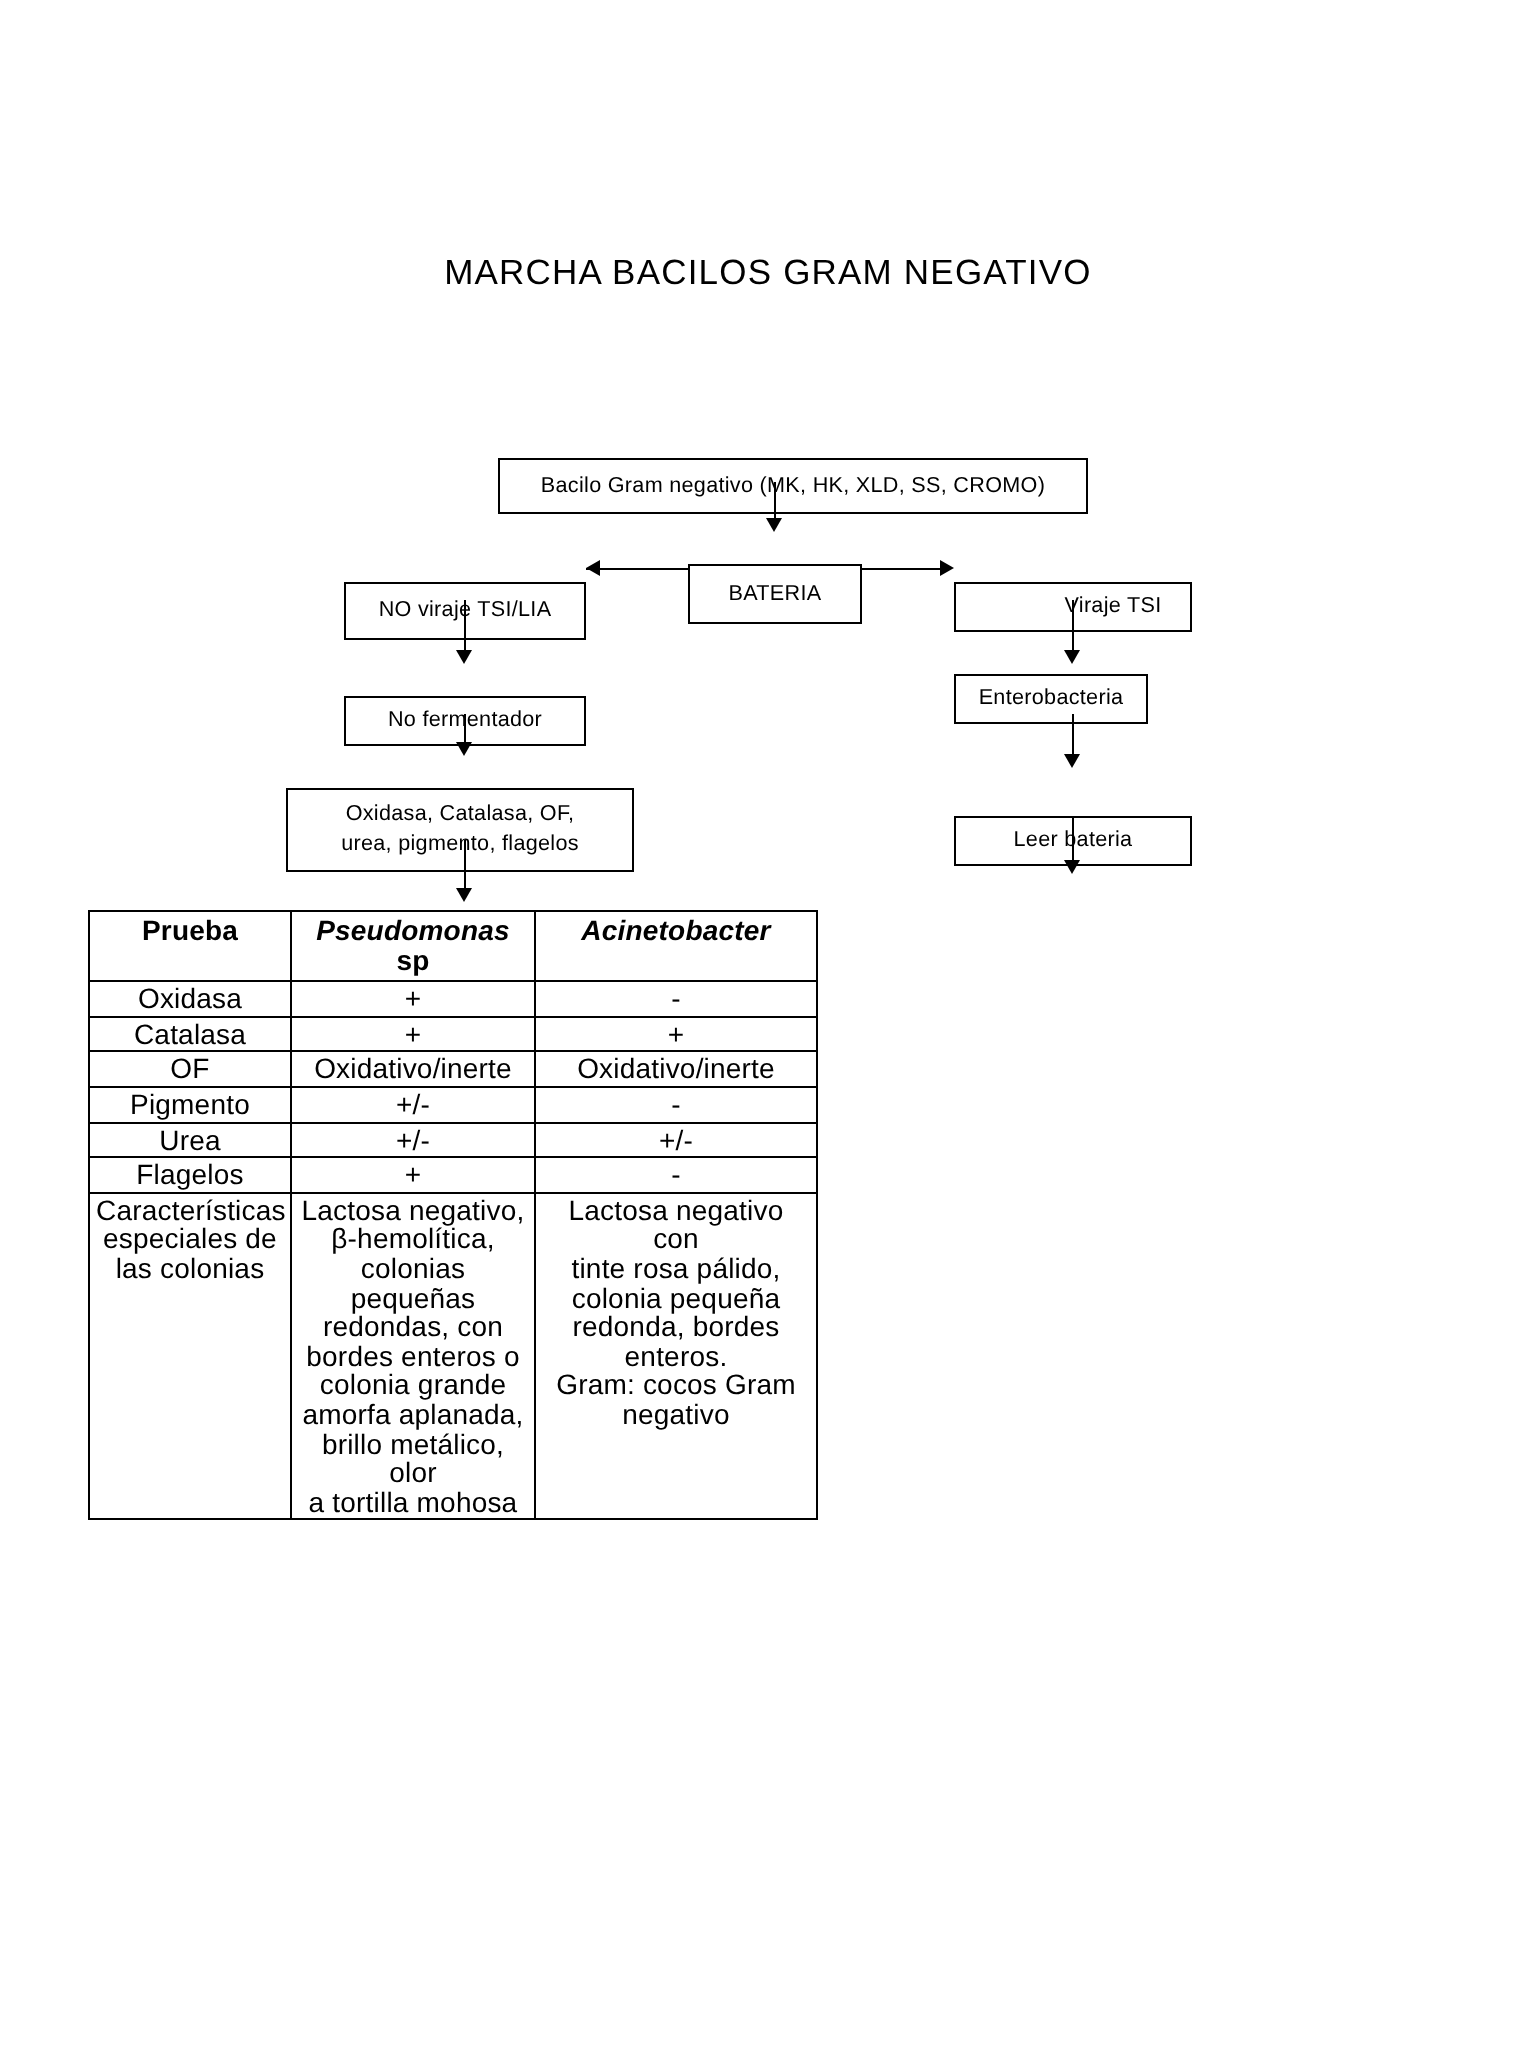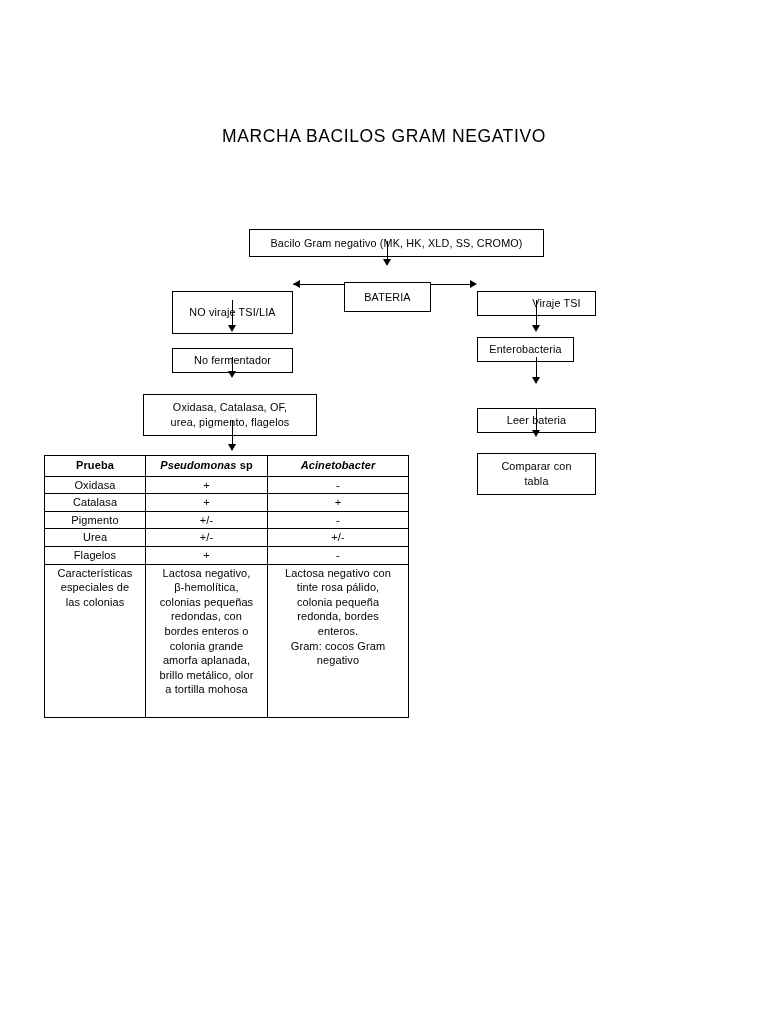--- a/index.html
+++ b/index.html
@@ -48,21 +48,21 @@
     font-size: 10.8px;
     line-height: 15px;
     letter-spacing: 0.15px;
     white-space: pre-line;
     padding: 1px 4px;
     margin-top: 16px;
   }
 
   #node-root       { left: 249px; top: 213px; width: 295px; height: 28px; }
   #node-bateria    { left: 344px; top: 266px; width: 87px;  height: 30px; }
-  #node-noviraje   { left: 172px; top: 275px; width: 121px; height: 43px; }
+  #node-noviraje   { left: 172px; top: 275px; width: 121px; height: 29px; }
   #node-viraje     { left: 477px; top: 275px; width: 119px; height: 25px; padding-left: 44px; }
   #node-nofermenta { left: 172px; top: 332px; width: 121px; height: 25px; }
   #node-entero     { left: 477px; top: 321px; width: 97px; height: 25px; }
   #node-pruebas    { left: 143px; top: 378px; width: 174px; height: 42px; }
   #node-leer       { left: 477px; top: 392px; width: 119px; height: 25px; }
   #node-comparar   { left: 477px; top: 437px; width: 119px; height: 42px; }
 
   
   .vline {
     position: absolute;
@@ -129,21 +129,21 @@
     position: absolute;
     left: 44px;
     top: 455px;
     width: 364px;
     border-collapse: collapse;
     table-layout: fixed;
     background: #ffffff;
   }
   #result-table td, #result-table th {
     border: 1.1px solid #000000;
-    font-size: 11px;
+    font-size: 14px;
     line-height: 14.6px;
     text-align: center;
     vertical-align: top;
     padding: 1px 3px;
     font-weight: normal;
     letter-spacing: 0.1px;
   }
   #result-table thead th {
     font-weight: bold;
     padding: 2px 3px 3px 3px;
@@ -188,22 +188,20 @@
 
   <div class="node" id="node-nofermenta">No fermentador</div>
 
   <div class="node" id="node-entero">Enterobacteria</div>
 
   <div class="node" id="node-pruebas">Oxidasa, Catalasa, OF,
 urea, pigmento, flagelos</div>
 
   <div class="node" id="node-leer">Leer bateria</div>
 
-  <div class="node" id="node-comparar">Comparar con
-tabla</div>
 
   <div class="vline" id="c1-v"></div>
   <div class="arrow-down" id="c1-a"></div>
 
   <div class="hline" id="c2-h"></div>
   <div class="arrow-left" id="c2-a"></div>
 
   <div class="hline" id="c3-h"></div>
   <div class="arrow-right" id="c3-a"></div>
 
@@ -241,20 +239,25 @@
     <tbody>
       <tr>
         <td>Oxidasa</td>
         <td>+</td>
         <td>-</td>
       </tr>
       <tr>
         <td>Catalasa</td>
         <td>+</td>
         <td>+</td>
+      </tr>
+      <tr>
+        <td>OF</td>
+        <td>Oxidativo/inerte</td>
+        <td>Oxidativo/inerte</td>
       </tr>
       <tr>
         <td>Pigmento</td>
         <td>+/-</td>
         <td>-</td>
       </tr>
       <tr>
         <td>Urea</td>
         <td>+/-</td>
         <td>+/-</td>

